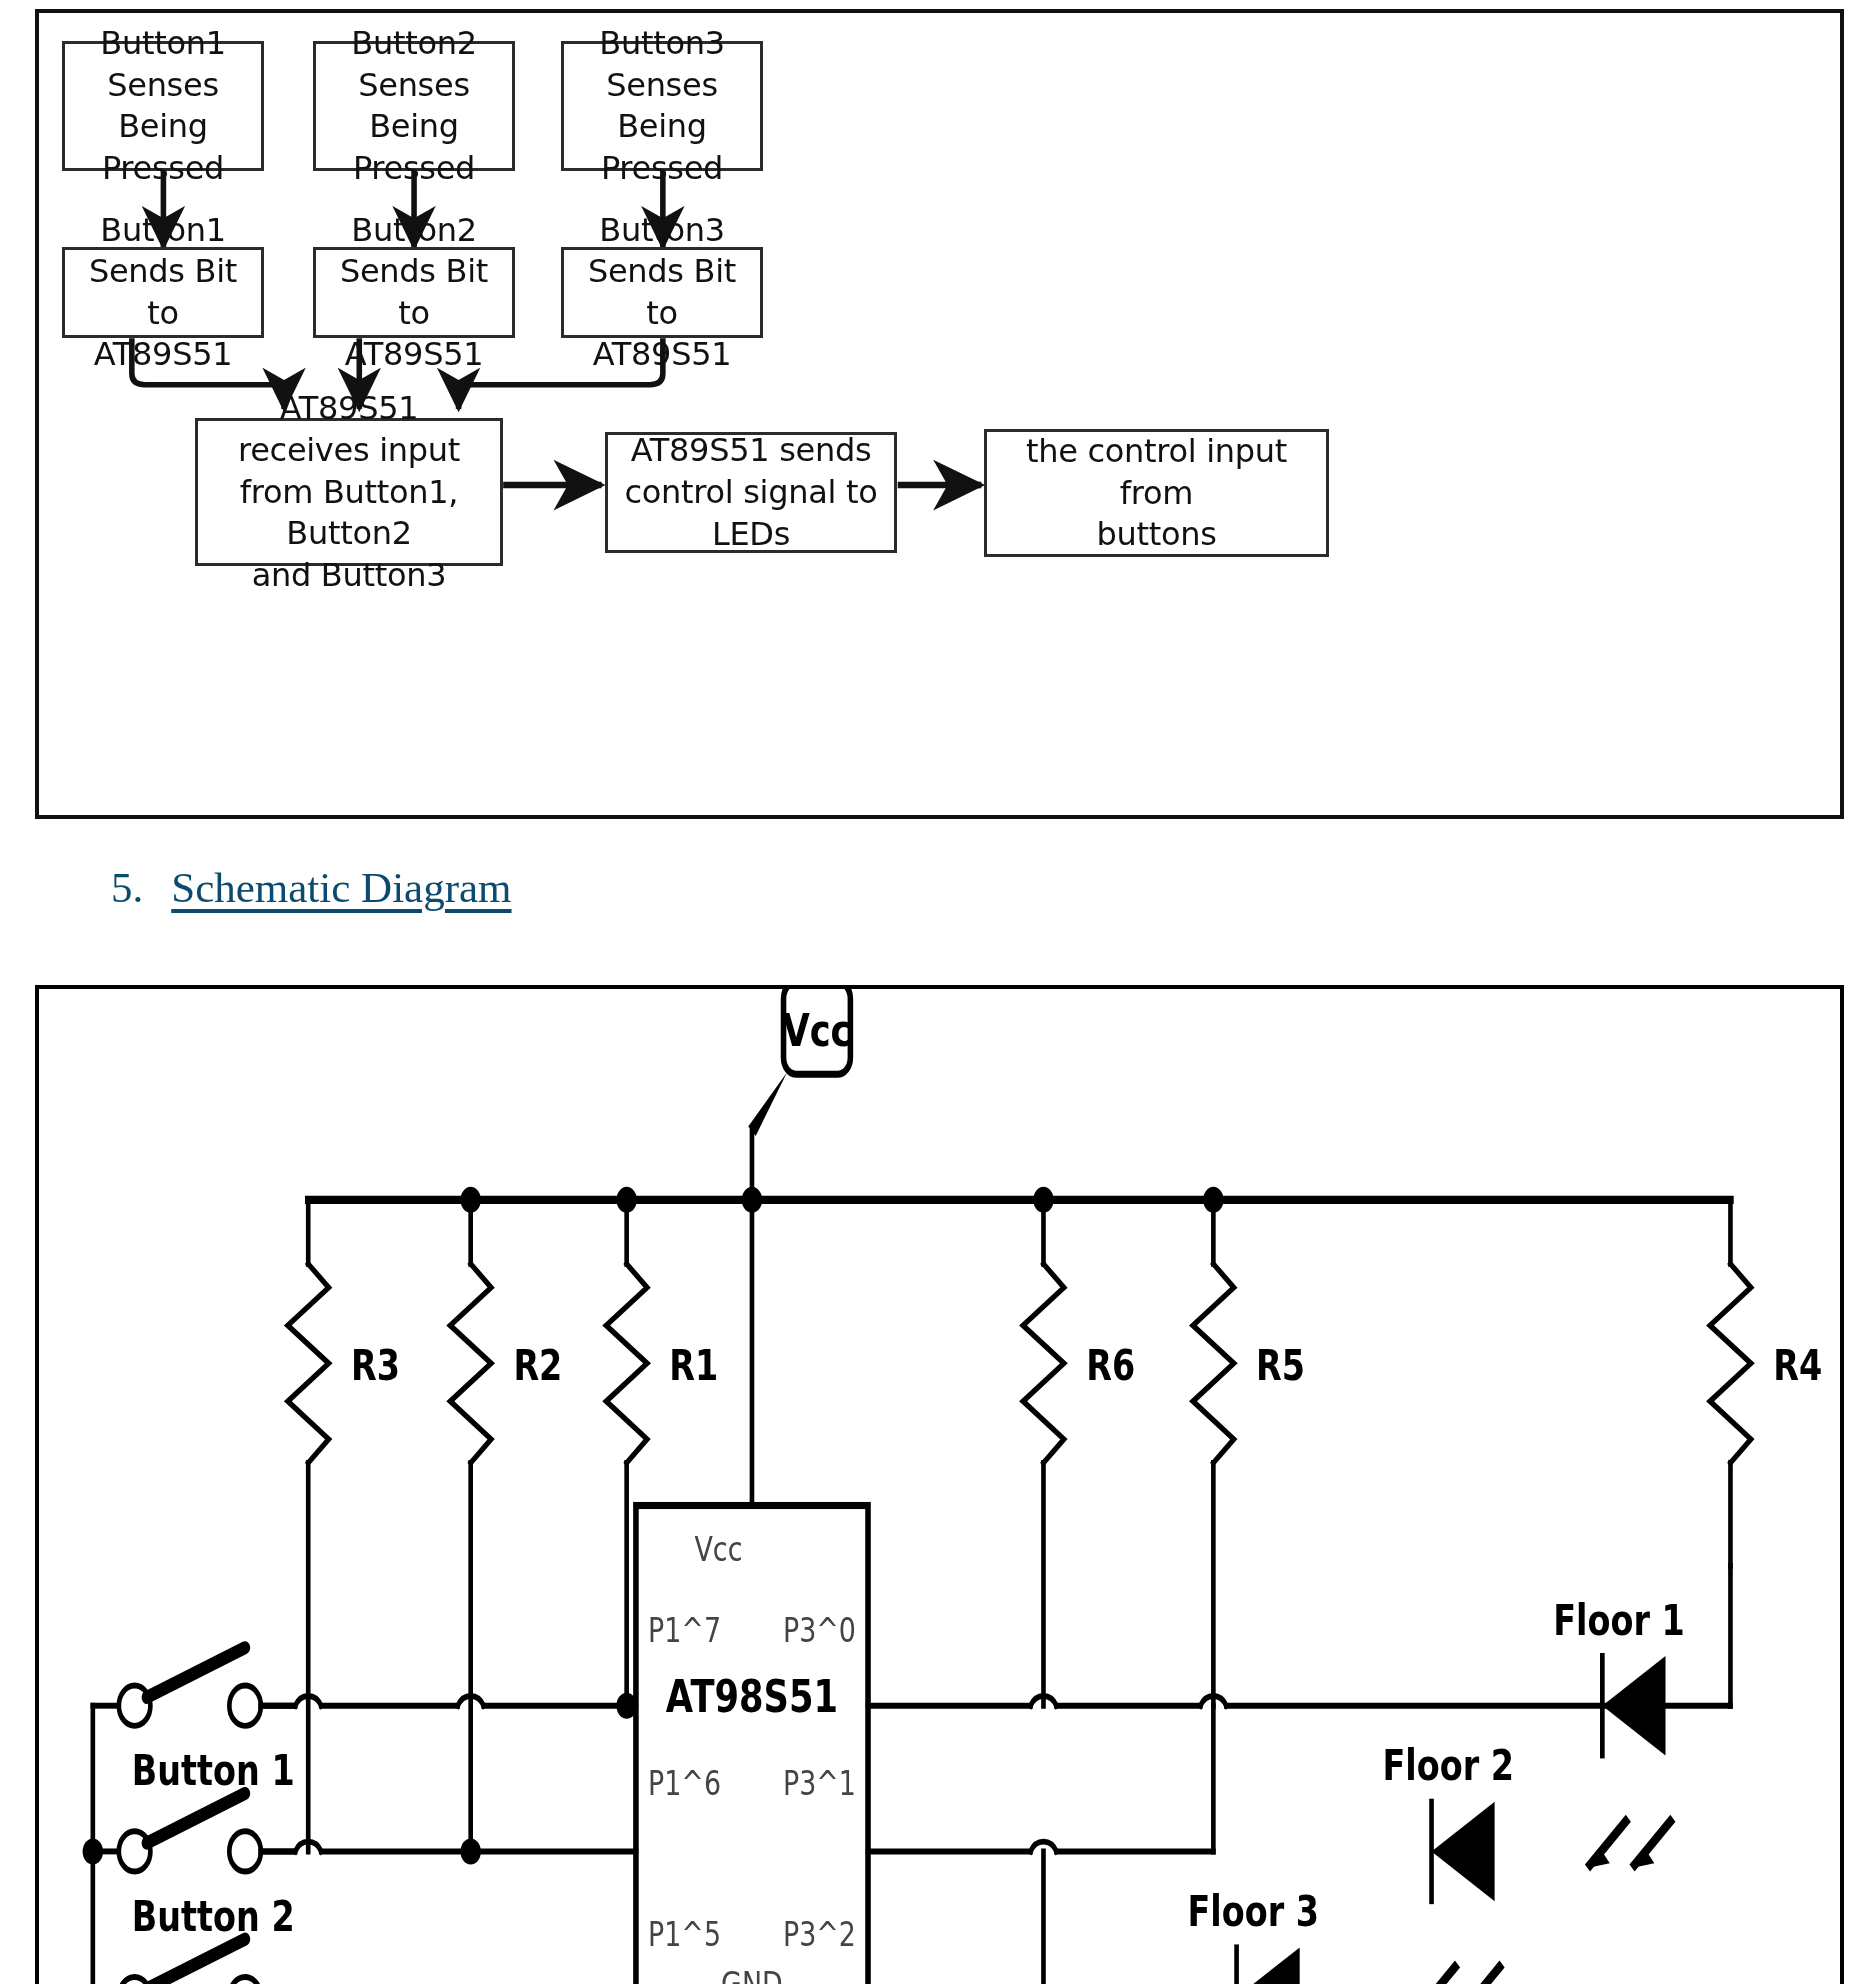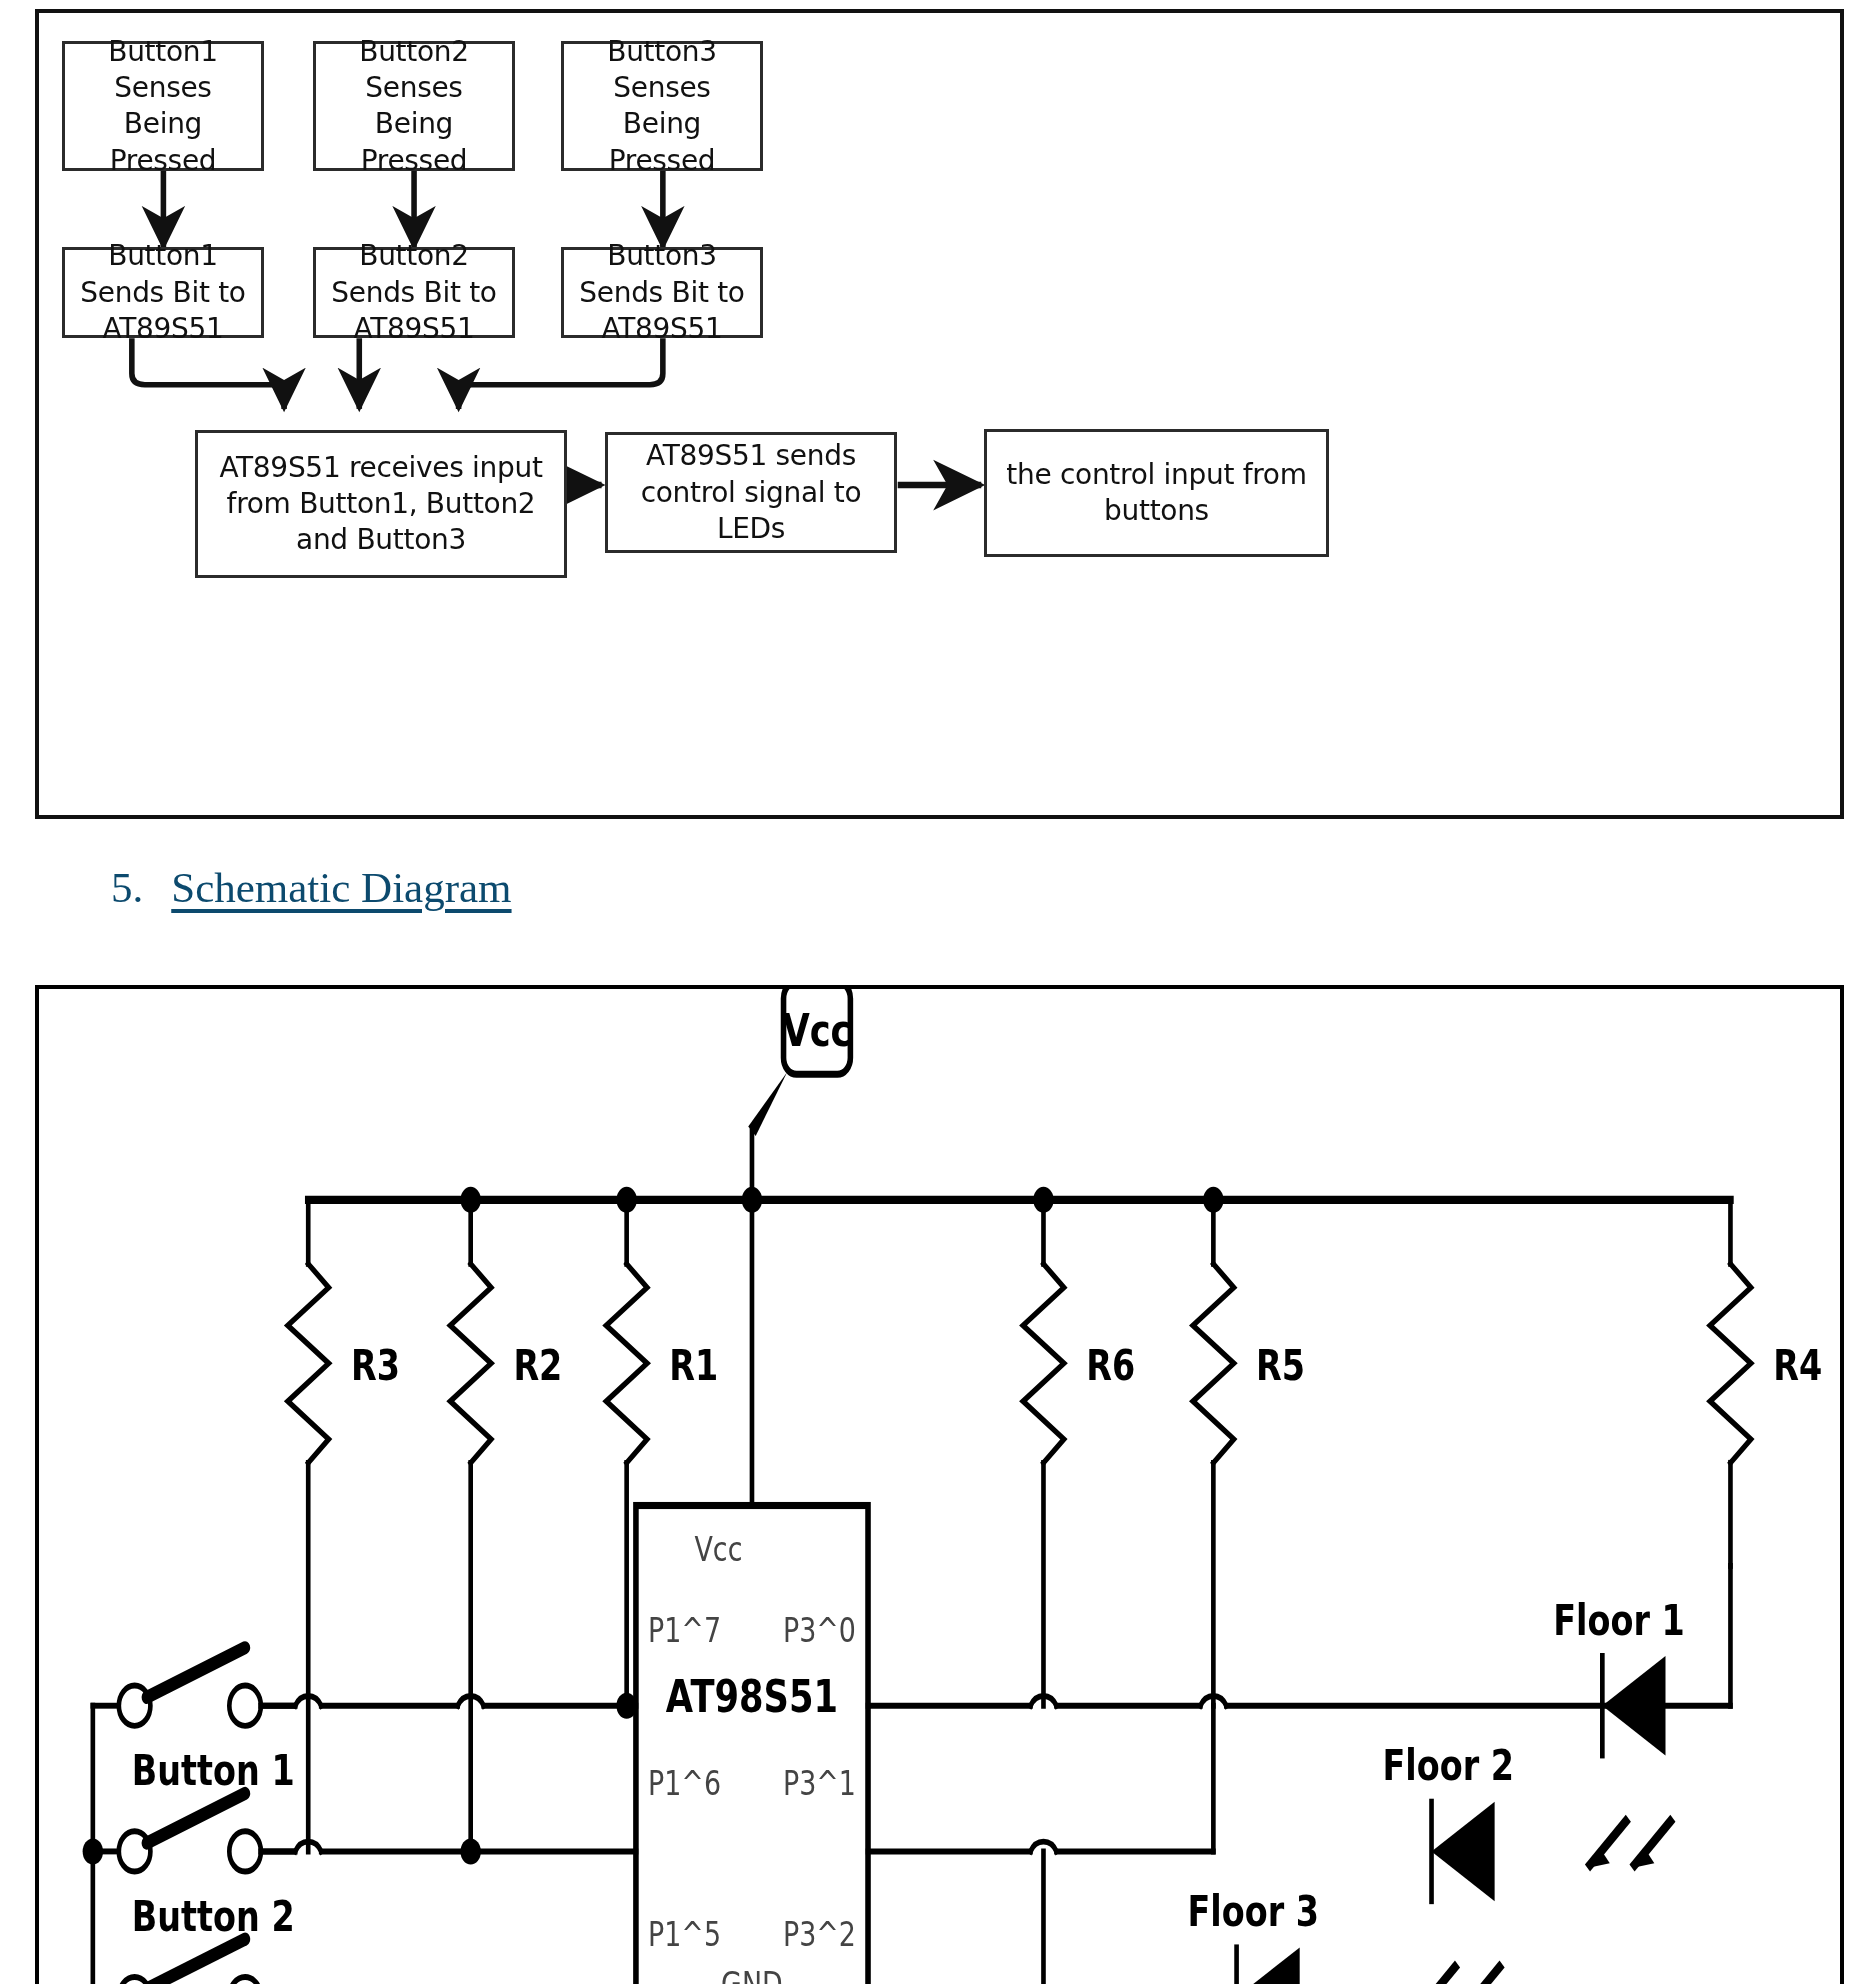--- a/index.html
+++ b/index.html
@@ -34,21 +34,21 @@
   .fbox {
     position: absolute;
     border: 3.7px solid #2b2b2b;
     background: #ffffff;
     box-sizing: border-box;
     display: flex;
     align-items: center;
     justify-content: center;
     text-align: center;
     font-family: "DejaVu Sans", sans-serif;
-    font-size: 28px;
+    font-size: 32px;
     line-height: 1.30;
     color: #111111;
     letter-spacing: -0.3px;
   }
   .fbox span { display: block; padding: 0 5.6px; }
 
   
   .heading {
     position: absolute;
     left: 111px;
@@ -173,21 +173,21 @@
     </span>
   </div>
   <div class="fbox" style="left:522px; top:234px; width:202px; height:91px;">
     <span>
       <span>Button3</span>
       <span>Sends Bit to</span>
       <span>AT89S51</span>
     </span>
   </div>
 
-  <div class="fbox" style="left:156px; top:417px; width:372px; height:148px;">
+  <div class="fbox" style="left:156px; top:405px; width:308px; height:148px;">
     <span>
       <span>AT89S51 receives input</span>
       <span>from Button1, Button2</span>
       <span>and Button3</span>
     </span>
   </div>
   <div class="fbox" style="left:566px; top:419px; width:292px; height:121px;align-items:center;">
     <span>
       <span>AT89S51 sends</span>
       <span>control signal to LEDs</span>

